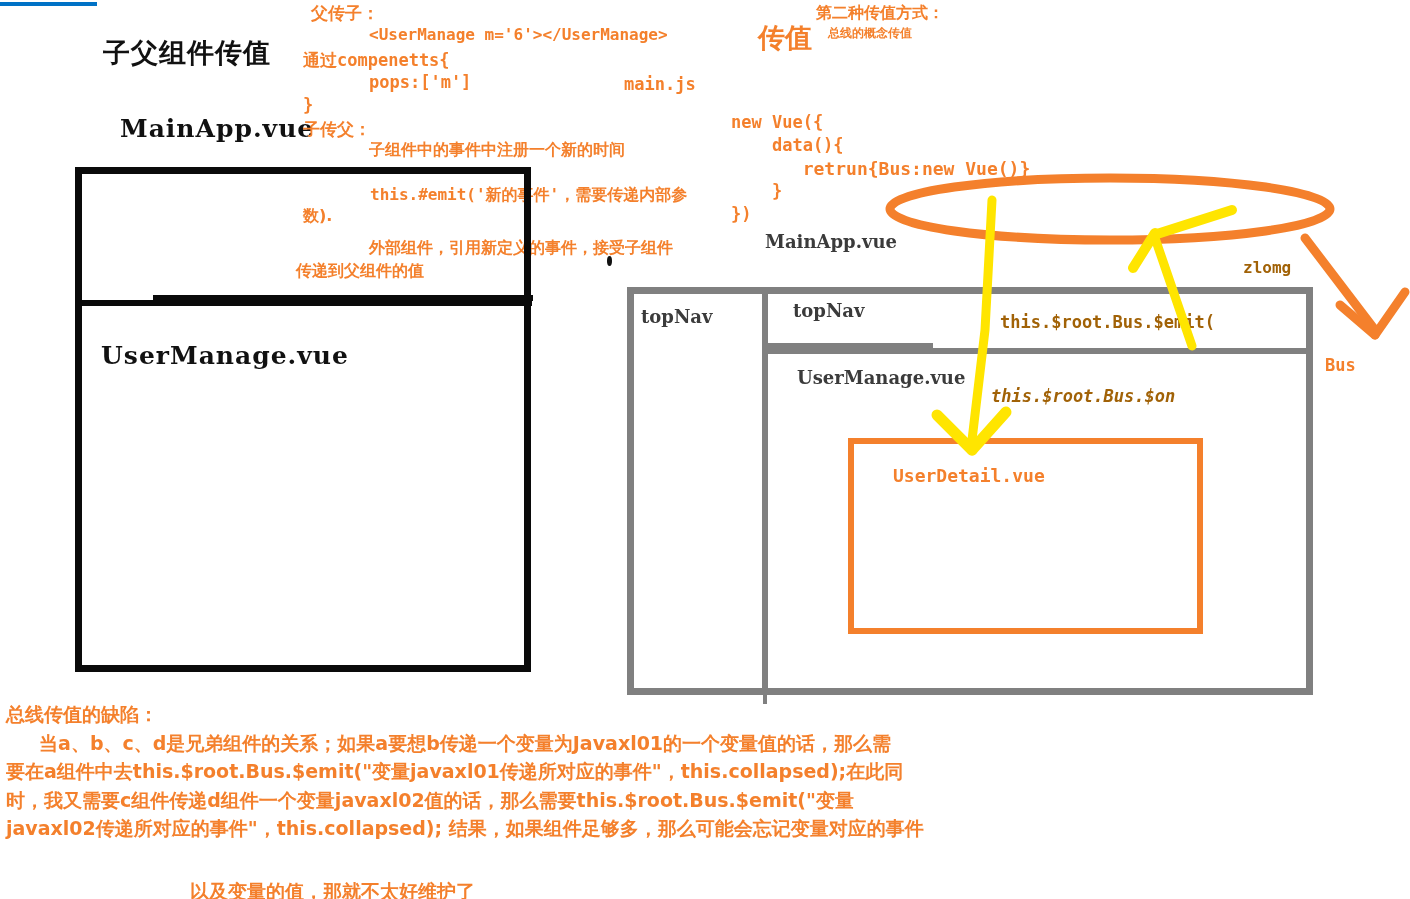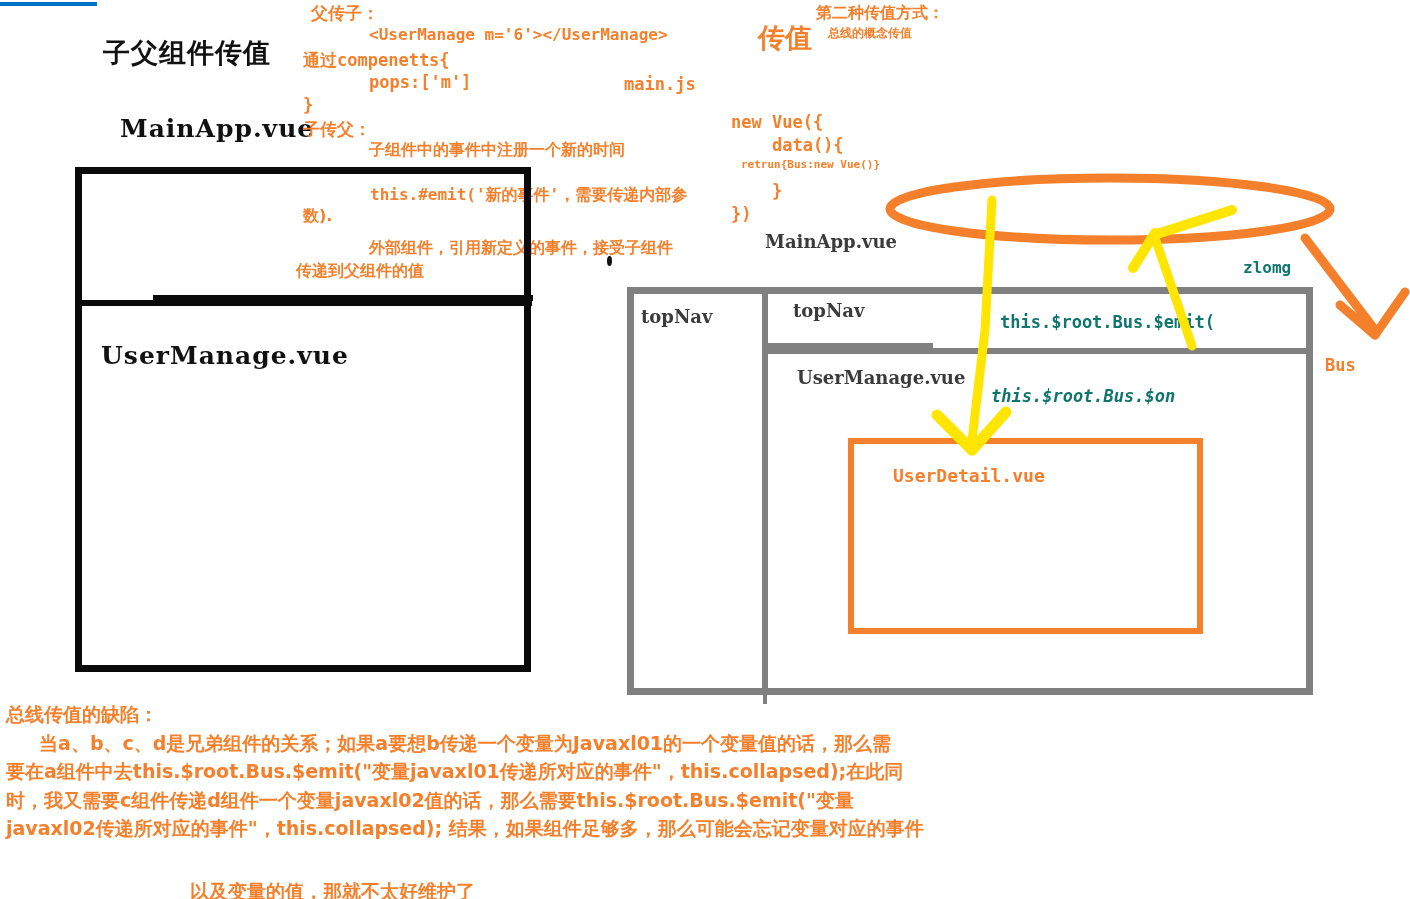--- a/index.html
+++ b/index.html
@@ -19,21 +19,21 @@
   .t-bold-cn{
     font-family:"DejaVu Sans","Liberation Sans",sans-serif;
     font-weight:700;color:#F4802C;
   }
   .t-code{
     font-family:"DejaVu Sans Mono","Liberation Mono",monospace;
     font-weight:700;color:#F4802C;white-space:pre;
   }
   .t-code-y{
     font-family:"DejaVu Sans Mono","Liberation Mono",monospace;
-    font-weight:700;color:#0f766e;white-space:pre;
+    font-weight:700;color:#a16207;white-space:pre;
   }
   .t-label-dark{
     font-family:"DejaVu Serif","Liberation Serif",serif;
     font-weight:700;color:#3b3b3b;white-space:pre;
   }
 
   
   .black-box{
     border:7px solid #0a0a0a;background:transparent;box-sizing:border-box;
   }
@@ -92,21 +92,21 @@
 
   <div class="abs t-bold-cn" style="left:296px;top:261px;font-size:16px;">传递到父组件的值</div>
 
   <div class="abs t-bold-cn" style="left:816px;top:3px;font-size:16px;">第二种传值方式：</div>
 
   <div class="abs t-bold-cn" style="left:828px;top:25px;font-size:12px;">总线的概念传值</div>
 
 
   <div class="abs t-code" style="left:731px;top:112px;font-size:17px;">new Vue({</div>
   <div class="abs t-code" style="left:731px;top:135px;font-size:17px;">    data(){</div>
-  <div class="abs t-code" style="left:688px;top:158px;font-size:11px;">        retrun{Bus:new Vue()}</div>
+  <div class="abs t-code" style="left:716px;top:158px;font-size:18px;">        retrun{Bus:new Vue()}</div>
   <div class="abs t-code" style="left:731px;top:181px;font-size:17px;">    }</div>
   <div class="abs t-code" style="left:731px;top:204px;font-size:17px;">})</div>
 
   <div class="abs t-label-dark" style="left:765px;top:231px;font-size:18px;">MainApp.vue</div>
 
   <div class="abs" style="left:607px;top:256px;width:5px;height:10px;background:#111;border-radius:50%;"></div>
 
   <div class="abs black-box" style="left:75px;top:167px;width:456px;height:505px;"></div>
 
   <div class="abs black-div" style="left:82px;top:300px;width:450px;height:6px;"></div>

